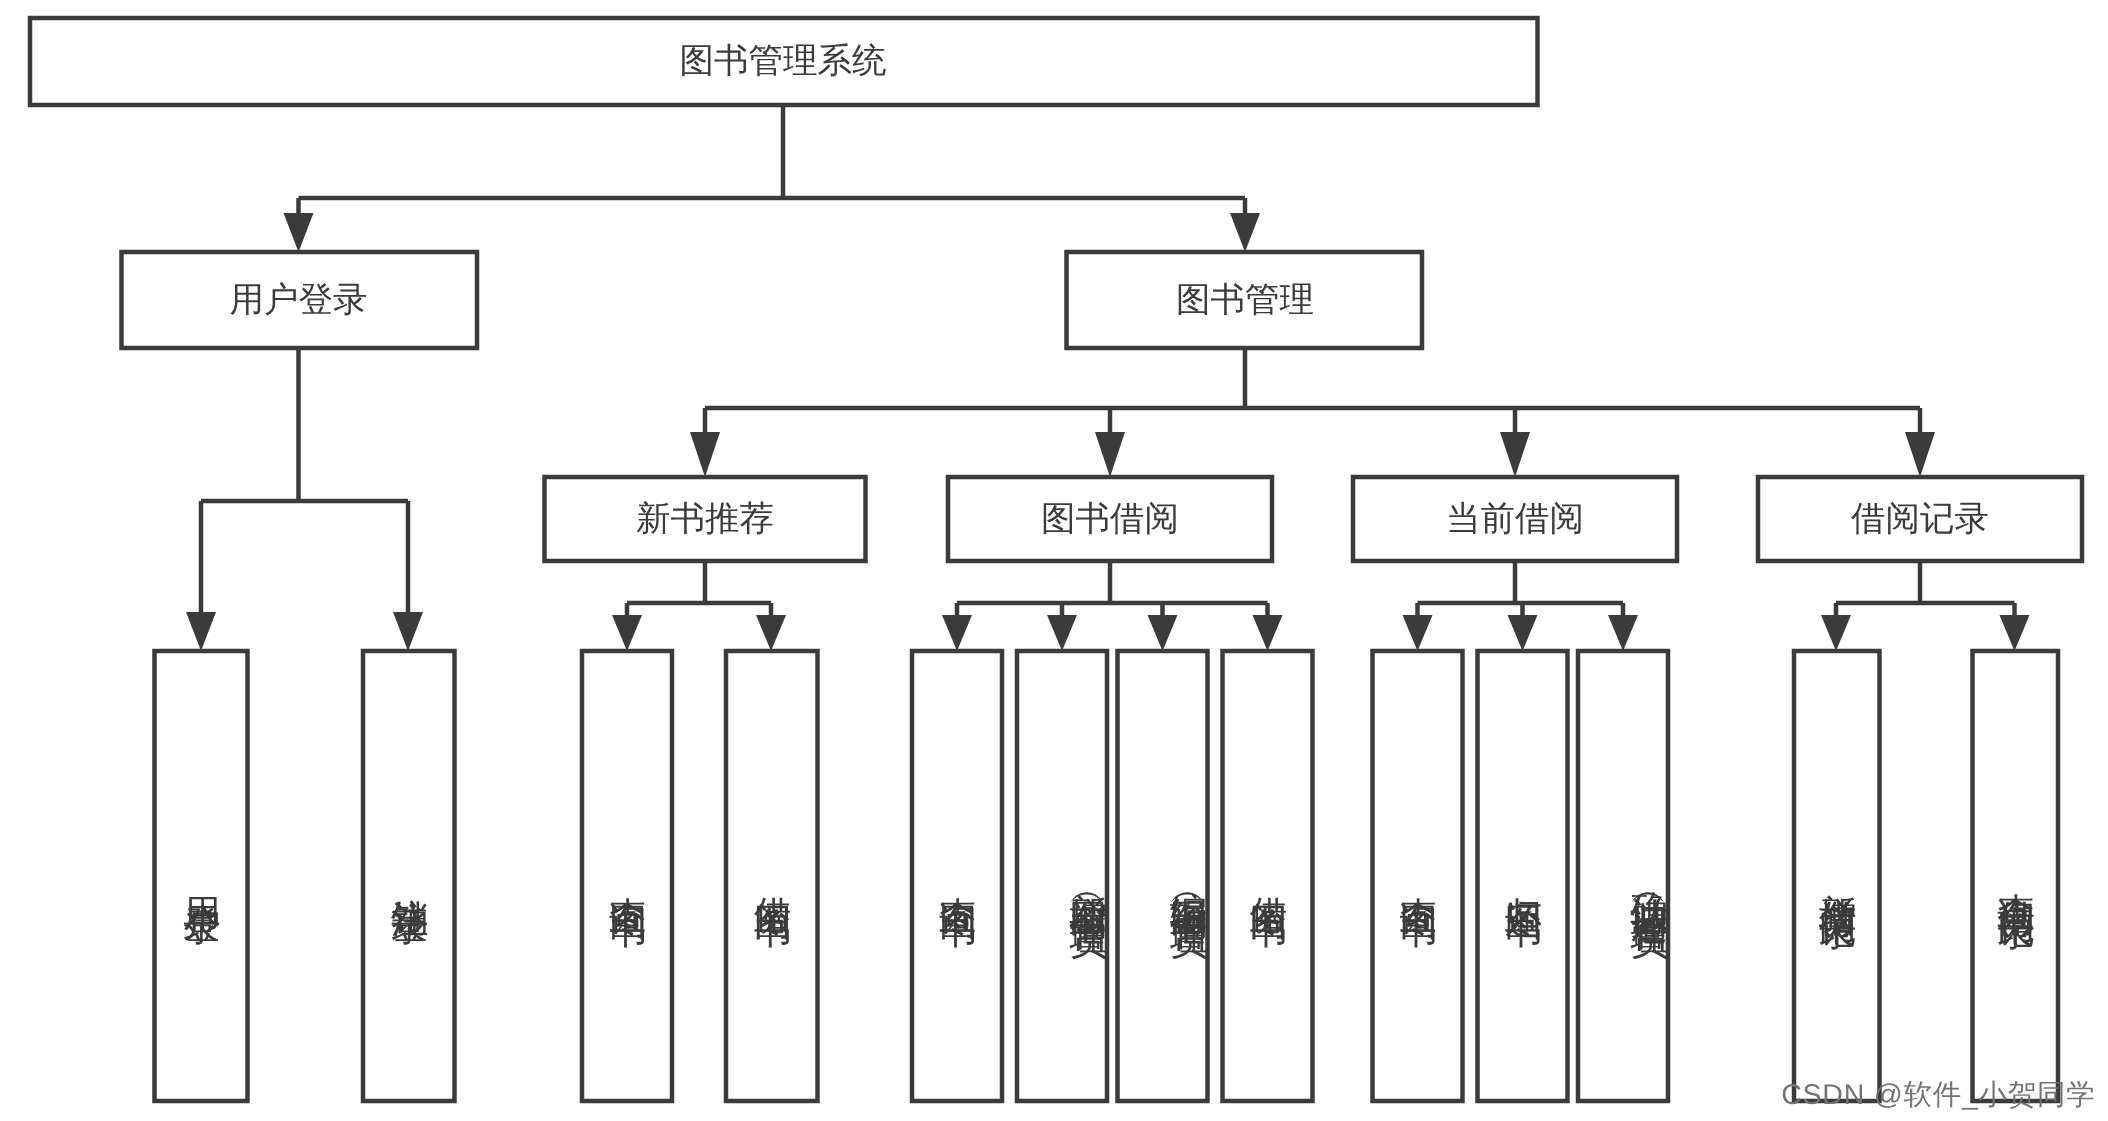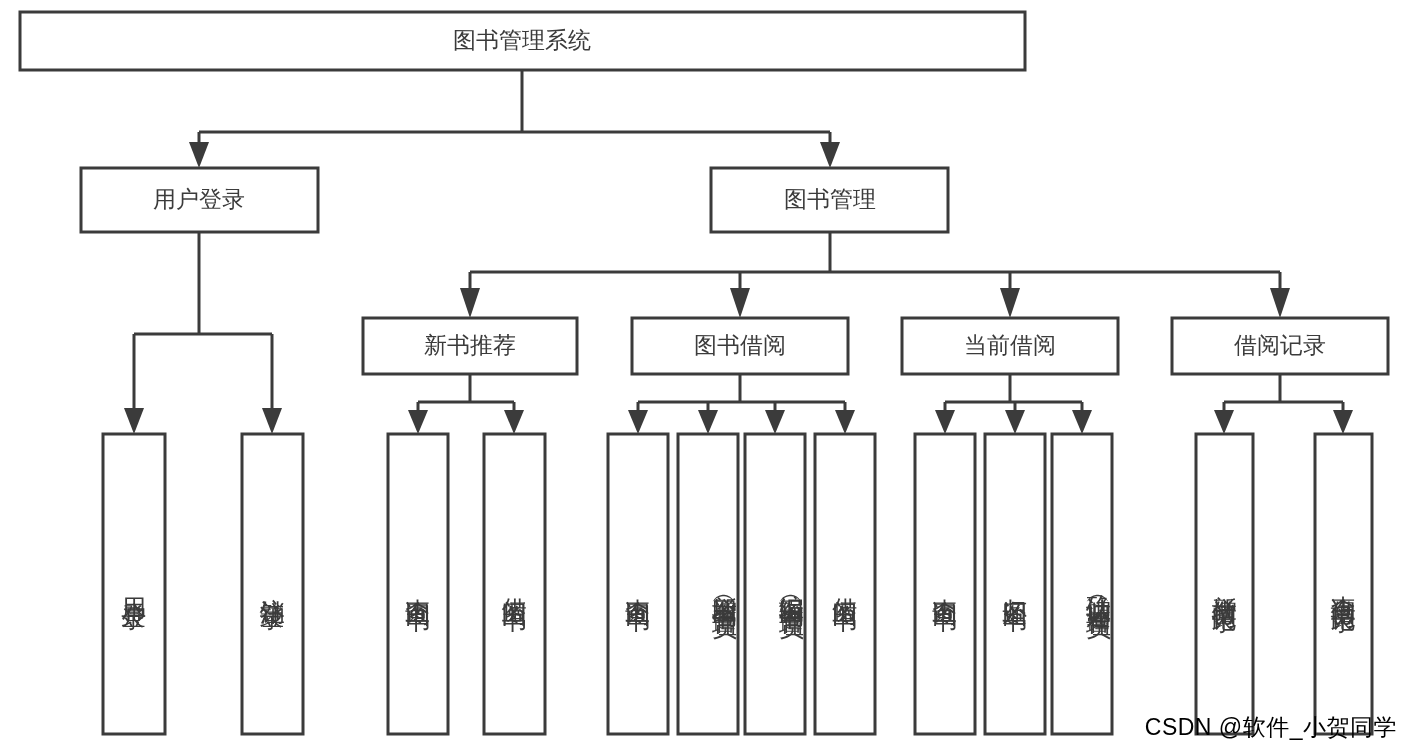--- a/index.html
+++ b/index.html
@@ -62,22 +62,22 @@
     align-items: center;
     justify-content: center;
     pointer-events: none;
     white-space: nowrap;
   }
   .watermark {
     position: absolute;
     right: 8px;
     bottom: 4px;
     font-family: "Liberation Sans", sans-serif;
-    font-size: 23px;
-    color: #000000;
+    font-size: 19px;
+    color: #737373;
     letter-spacing: 0.5px;
     user-select: none;
   }
 </style>
 </head>
 <body>
 
 <div id="diagram-root">
 
   <svg class="diagram" viewBox="0 0 1405 747">

